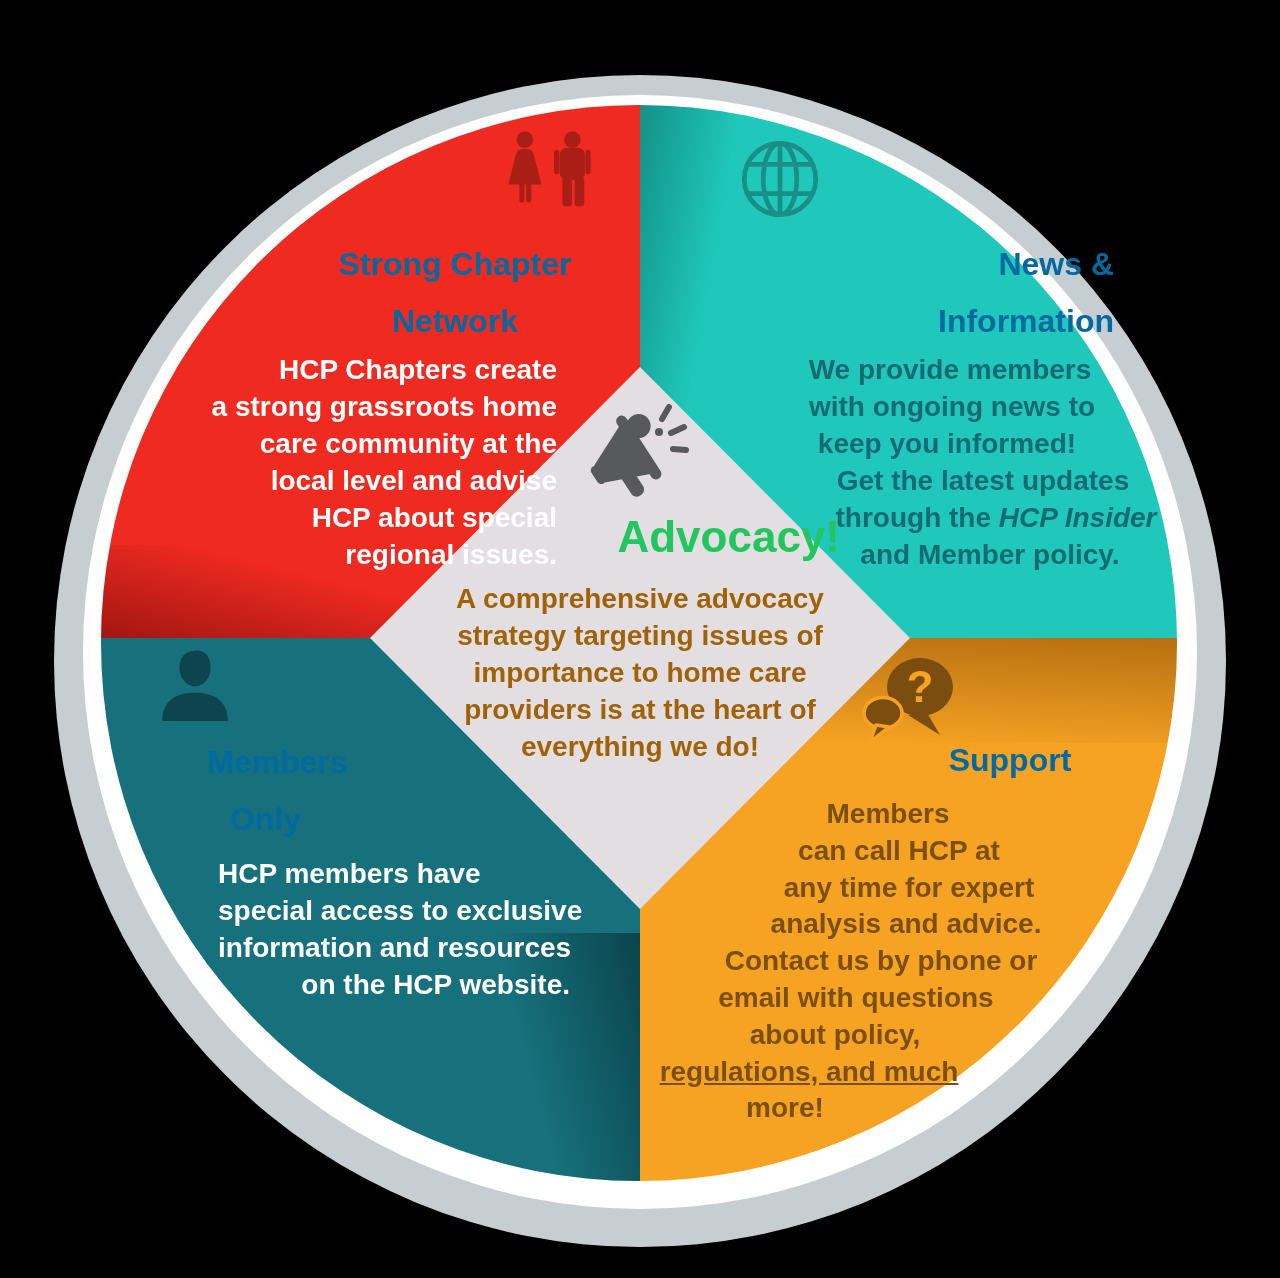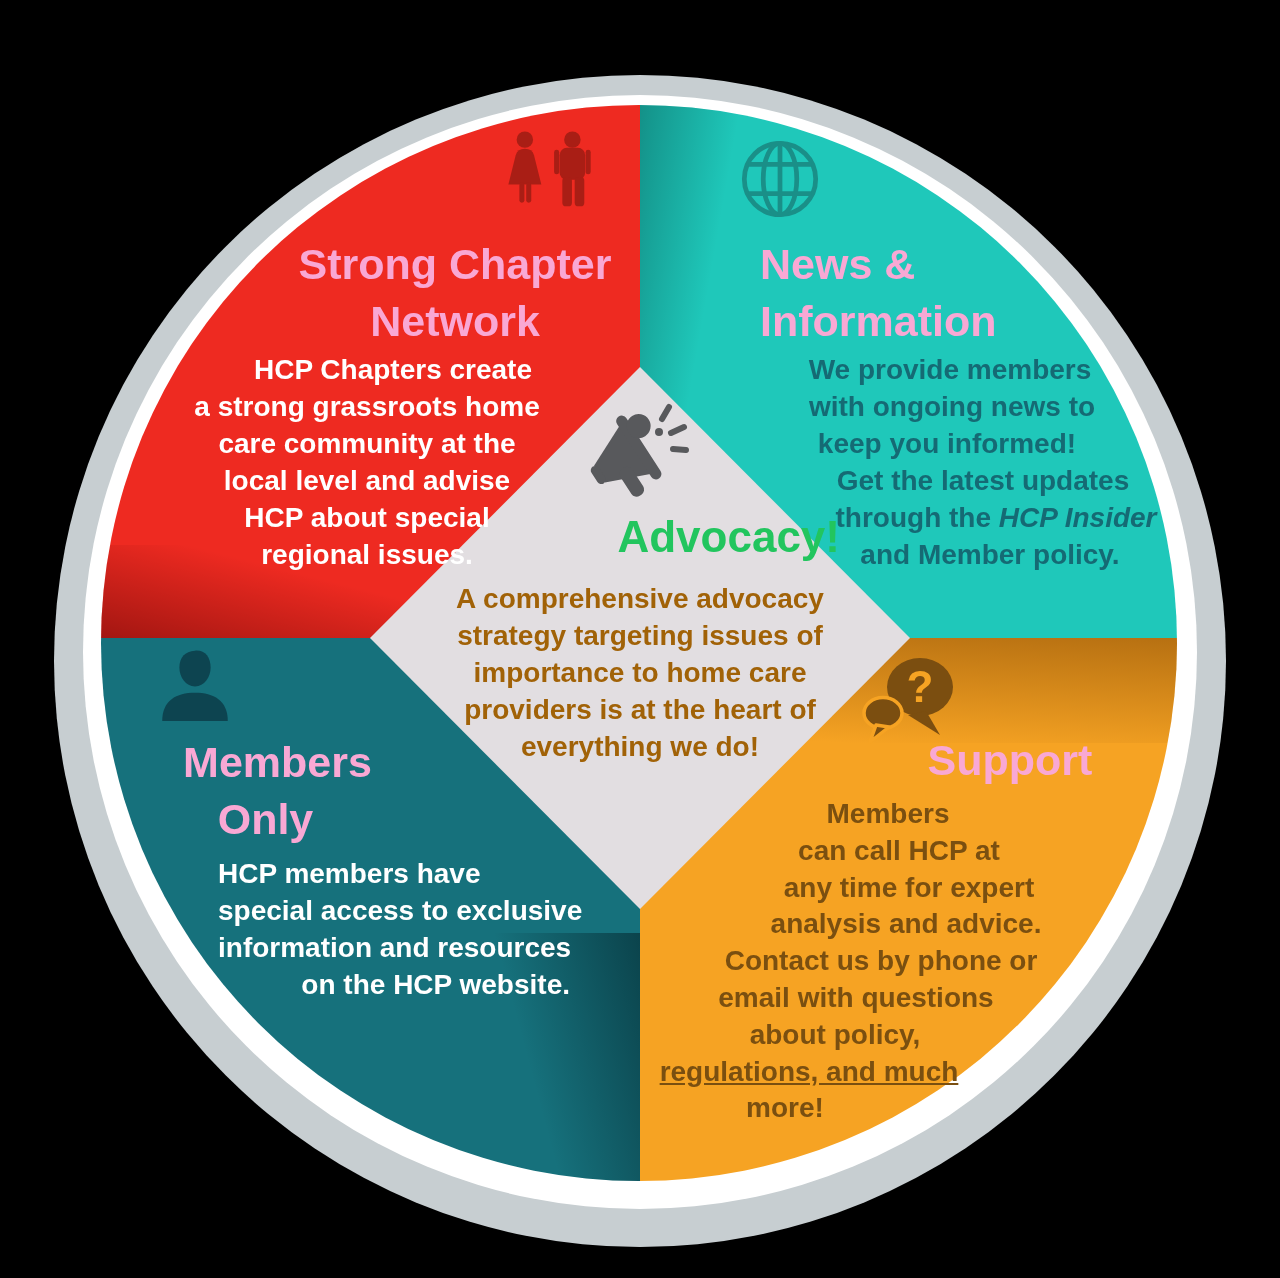--- a/index.html
+++ b/index.html
@@ -23,28 +23,28 @@
     background:linear-gradient(100deg,rgba(0,55,55,.38) 0%,rgba(0,55,55,0) 60%);}
   .shadow-orange{left:539px;top:533px;width:537px;height:105px;
     background:linear-gradient(183deg,rgba(120,62,0,.5) 0%,rgba(120,62,0,0) 92%);}
   .shadow-darkteal{left:369px;top:828px;width:170px;height:248px;
     background:linear-gradient(255deg,rgba(0,22,28,.5) 0%,rgba(0,22,28,0) 62%);}
   .diamond{position:absolute;left:269px;top:262px;width:540px;height:542px;background:#e2dee1;
     -webkit-clip-path:polygon(50% 0,100% 50%,50% 100%,0 50%);clip-path:polygon(50% 0,100% 50%,50% 100%,0 50%);}
   
   .content{position:absolute;left:0;top:0;width:1280px;height:1278px;}
   .line{white-space:nowrap;}
-  .title{font-size:43px;line-height:57px;color:#f9a8d4;}
+  .title{font-size:32px;line-height:57px;color:#0369a1;}
   .body{font-size:28px;line-height:37px;}
   .icon-couple{left:502px;top:125px;width:96px;height:96px;}
   .red-title{left:235px;top:236px;width:440px;text-align:center;}
-  .red-body{left:177px;top:351px;width:380px;color:#fff;text-align:center;}
+  .red-body{left:177px;top:351px;width:380px;color:#fff;text-align:right;}
   .red-body .line:first-child{padding-left:52px;}
   .icon-globe{left:737px;top:136px;width:86px;height:86px;}
-  .teal-title{left:760px;top:236px;width:430px;text-align:left;}
+  .teal-title{left:684px;top:236px;width:430px;text-align:right;}
   .teal-body{left:765px;top:351px;width:400px;color:#156a74;text-align:center;}
   .teal-body .line:nth-child(1){transform:translateX(-15px);}
   .teal-body .line:nth-child(2){transform:translateX(-13px);}
   .teal-body .line:nth-child(3){transform:translateX(-18px);}
   .teal-body .line:nth-child(4){transform:translateX(18px);}
   .teal-body .line:nth-child(5){transform:translateX(31px);}
   .teal-body .line:nth-child(6){transform:translateX(25px);}
   .teal-body em{font-style:italic;}
   .icon-megaphone{left:583px;top:401px;width:112px;height:100px;}
   .center-title{left:440px;top:508px;width:400px;text-align:right;font-size:44px;line-height:57px;color:#22c55e;}

